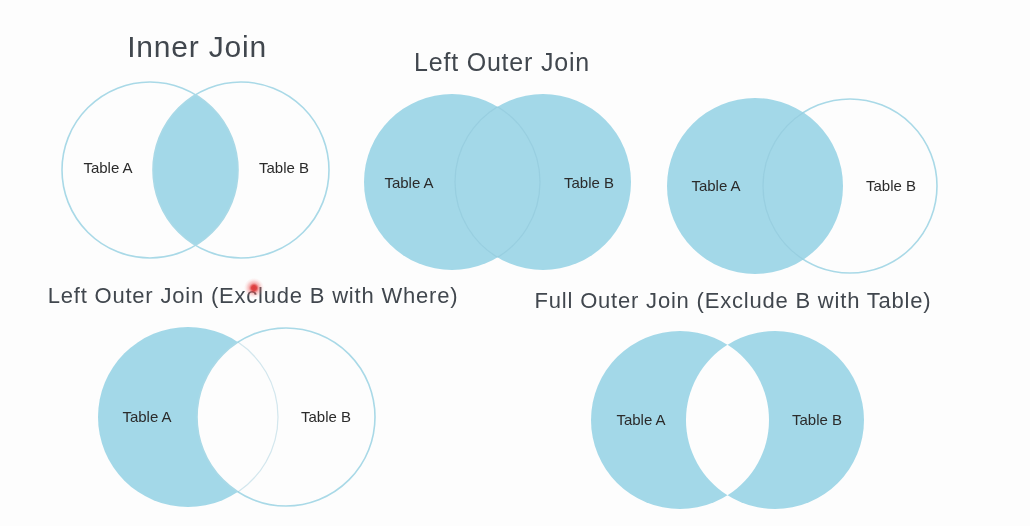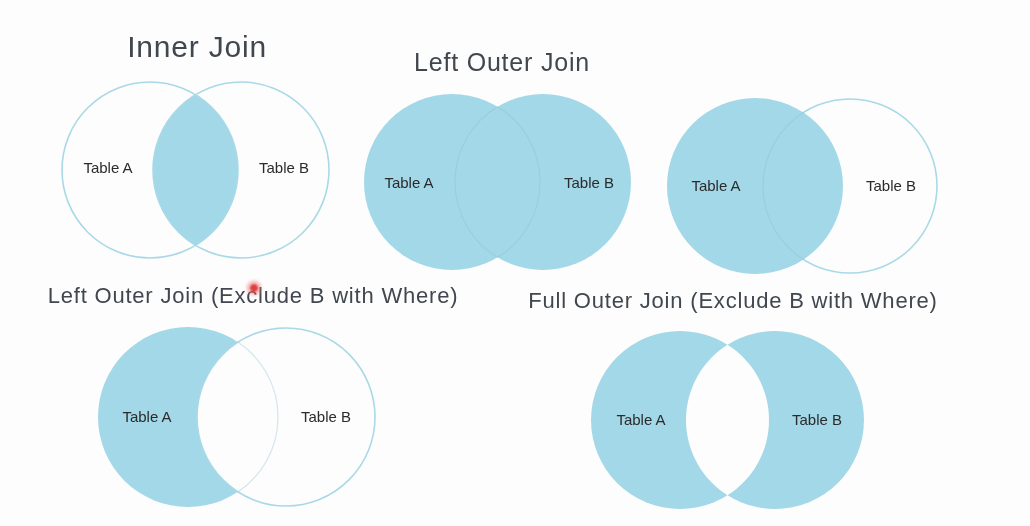--- a/index.html
+++ b/index.html
@@ -91,16 +91,16 @@
         <circle cx="775" cy="420" r="89" fill="#a3d8e8" stroke="none"></circle>
         <path d="M 727.5 344.73546651974783 A 89 89 0 0 1 727.5 495.26453348025217 A 89 89 0 0 1 727.5 344.73546651974783 Z" fill="#fdfdfd" stroke="none"></path>
         <text x="641" y="425" text-anchor="middle">Table A</text>
         <text x="817" y="425" text-anchor="middle">Table B</text>
       </g>
     </svg>
 
   <div class="diagram-title" style="left: 197px; top: 47px; font-size: 30px;">Inner Join</div>
   <div class="diagram-title" style="left: 502px; top: 62px; font-size: 25px;">Left Outer Join</div>
   <div class="diagram-title" style="left: 253px; top: 296px; font-size: 22px;">Left Outer Join (Exclude B with Where)</div>
-  <div class="diagram-title" style="left: 733px; top: 301px; font-size: 22px;">Full Outer Join (Exclude B with Where)</div>
+  <div class="diagram-title" style="left: 733px; top: 301px; font-size: 22px;">Full Outer Join (Exclude B with Table)</div>
 
   <div class="laser-dot" style="left: 243px; top: 277px;"></div>
 </div>
 
 </body></html>

